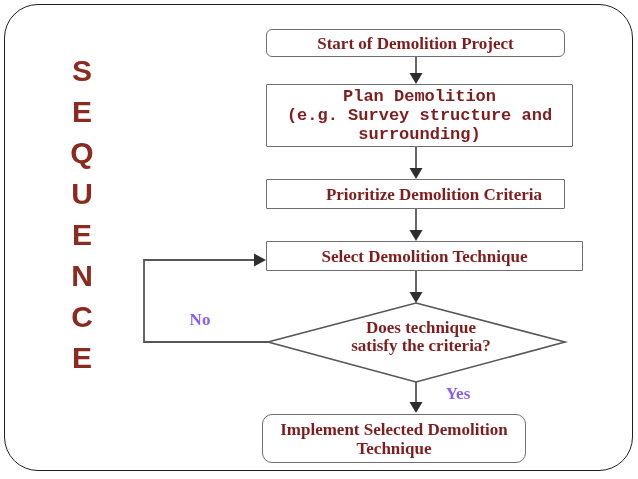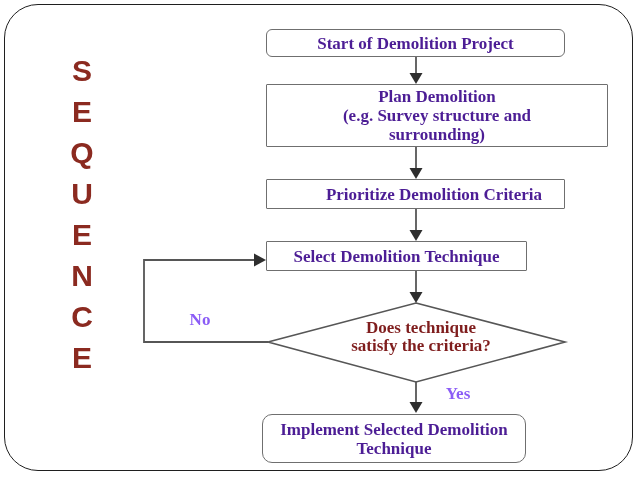--- a/index.html
+++ b/index.html
@@ -25,35 +25,35 @@
     font-size:30px;
     line-height:41px;
     color:#8b2a20;
   }
   .sequence span{display:block;}
   .flow-svg{position:absolute;left:0;top:0;}
   .box{
     position:absolute;
     border:1.6px solid #6f6f6f;
     background:#ffffff;
-    color:#4c1d95;
+    color:#7f1d1d;
     font-weight:bold;
     font-size:17px;
     display:flex;
     flex-direction:column;
     align-items:center;
     justify-content:center;
     text-align:center;
     box-sizing:border-box;
   }
   .box .ln{line-height:19px;}
   .box1{left:266px;top:29px;width:299px;height:28px;border-radius:6px;}
-  .box2{left:266px;top:84px;width:342px;height:63px;border-radius:1px;}
+  .box2{left:266px;top:84px;width:307px;height:63px;border-radius:1px;font-family:Liberation Mono, monospace;}
   .box3{left:266px;top:179px;width:299px;height:30px;border-radius:1px;padding-left:37px;}
-  .box4{left:266px;top:241px;width:261px;height:30px;border-radius:1px;}
+  .box4{left:266px;top:241px;width:317px;height:30px;border-radius:1px;}
   .box5{left:262px;top:414px;width:264px;height:49px;border-radius:10px;}
   .decision-text{
     position:absolute;
     left:306px;top:319px;width:230px;
     text-align:center;
     color:#7f1d1d;font-weight:bold;font-size:17px;line-height:18px;
   }
   .edge-label{
     position:absolute;
     color:#8b5cf6;font-weight:bold;font-size:17px;

